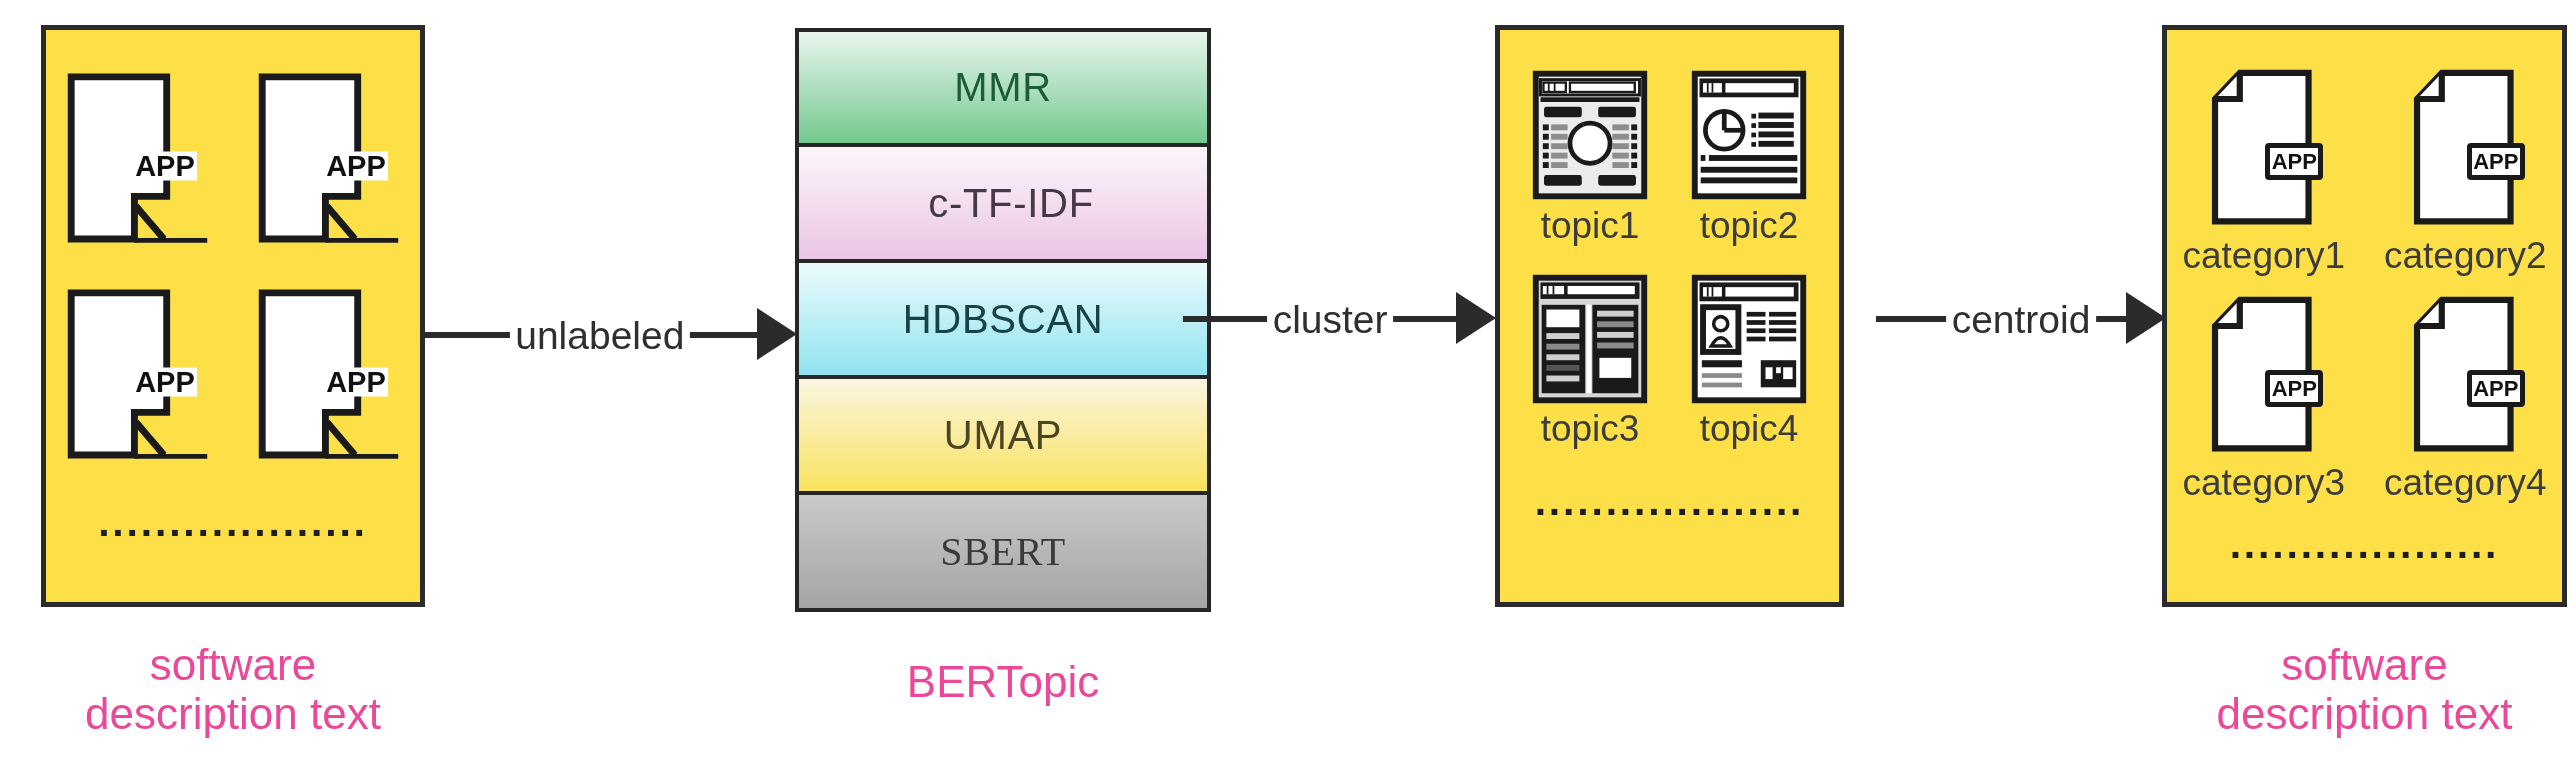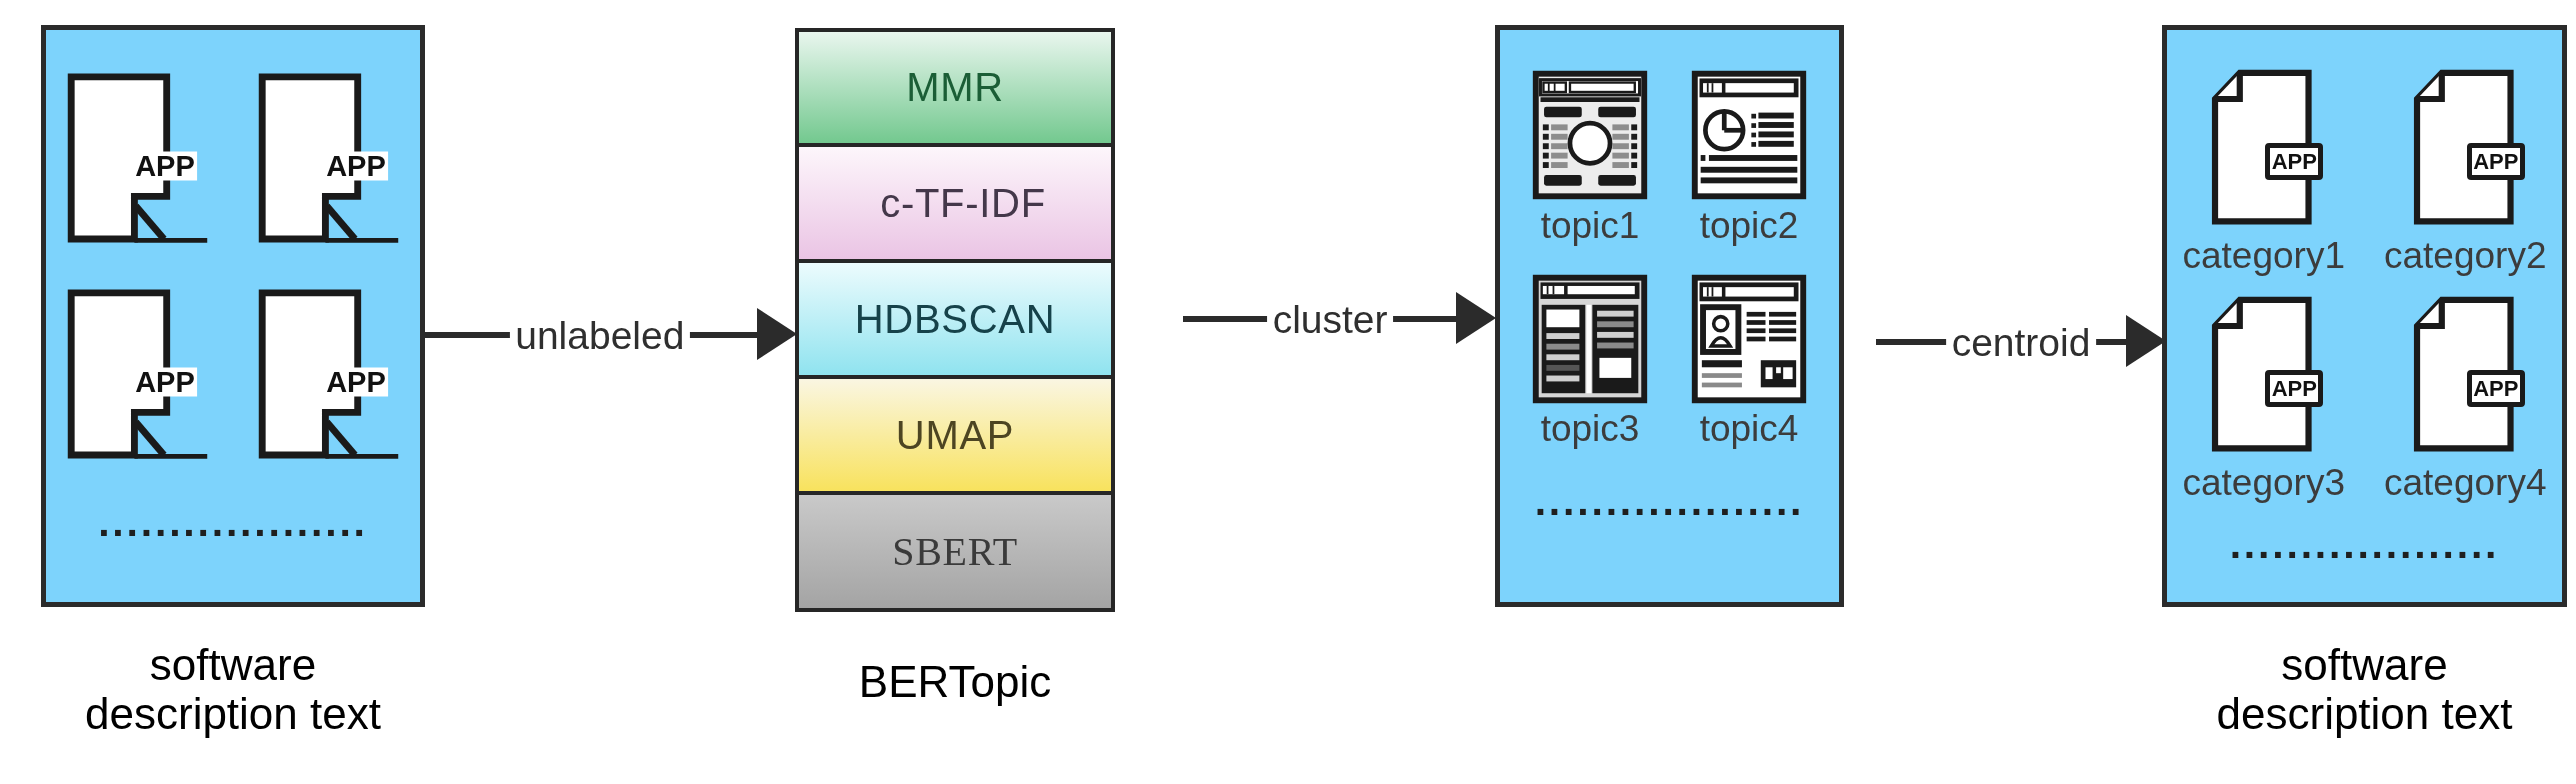--- a/index.html
+++ b/index.html
@@ -2,25 +2,25 @@
 <html style="font-size:11px"><head>
 <meta charset="utf-8">
 <style>
   html,body{margin:0;padding:0;background:#fff;}
   .stage{
     position:relative;width:2576px;height:784px;background:#ffffff;
     font-family:"Liberation Sans",sans-serif;overflow:hidden;color:#3f3f3f;
   }
   .panel{position:absolute;display:flex;flex-direction:column;align-items:center;}
   .outline-box{
-    border:5.5px solid #2b2b2b;background:#7dd3fc;width:100%;box-sizing:border-box;
+    border:5.5px solid #2b2b2b;background:#fde047;width:100%;box-sizing:border-box;
     display:flex;flex-direction:column;align-items:center;
   }
   .caption{
-    margin-top:33px;font-size:44px;line-height:1.12;text-align:center;color:#000000;
+    margin-top:33px;font-size:44px;line-height:1.12;text-align:center;color:#ec4899;
   }
   .dots{
     font-size:41px;font-weight:700;letter-spacing:2.8px;color:#1f1f1f;
     line-height:0.6;height:30px;overflow:hidden;
   }
   
   .docs-grid{display:grid;grid-template-columns:auto auto;gap:36px 36px;margin-top:40px;}
   .doc-icon{position:relative;width:155px;height:180px;}
   .doc-app-label{
     position:absolute;left:105px;top:96px;transform:translate(-50%,-50%);
@@ -107,21 +107,21 @@
       <div>description text</div>
     </div>
   </div>
 
   <div class="arrow" style="left:425px;top:307px;width:372px;">
     <div class="shaft" style="width:336px;"></div>
     <div class="head"></div>
     <span class="lbl">unlabeled</span>
   </div>
 
-  <div class="panel" style="left:795px;top:27.5px;width:320px;">
+  <div class="panel" style="left:795px;top:27.5px;width:416px;">
     <div class="stack" style="height:584px;">
       <div class="layer" style="background: linear-gradient(rgb(233, 246, 238) 0%, rgb(114, 200, 142) 100%);">
         <span style="color: rgb(27, 94, 54);">MMR</span>
       </div>
       <div class="layer" style="background: linear-gradient(rgb(253, 246, 251) 0%, rgb(234, 196, 228) 100%);">
         <span style="color: rgb(68, 56, 74); margin-left: 16px;">c-TF-IDF</span>
       </div>
       <div class="layer" style="background: linear-gradient(rgb(236, 251, 253) 0%, rgb(143, 227, 239) 100%);">
         <span style="color: rgb(22, 66, 74);">HDBSCAN</span>
       </div>
@@ -272,21 +272,21 @@
             <rect x="79" y="80" width="8" height="10" fill="#fff"></rect>
           </svg>
           <div class="cell-label">topic4</div>
         </div>
 
       </div>
       <div class="dots" style="margin-top:40px;">...................</div>
     </div>
   </div>
 
-  <div class="arrow" style="left:1876px;top:291px;width:290px;margin-top:23px;">
+  <div class="arrow" style="left:1876px;top:291px;width:290px;">
     <div class="shaft" style="width:254px;"></div>
     <div class="head"></div>
     <span class="lbl" style="left:50%;">centroid</span>
   </div>
 
   <div class="panel" style="left:2162px;top:25px;width:405px;">
     <div class="outline-box" style="height:582px;">
       <div class="cats-grid">
 
         <div class="cat-cell">

